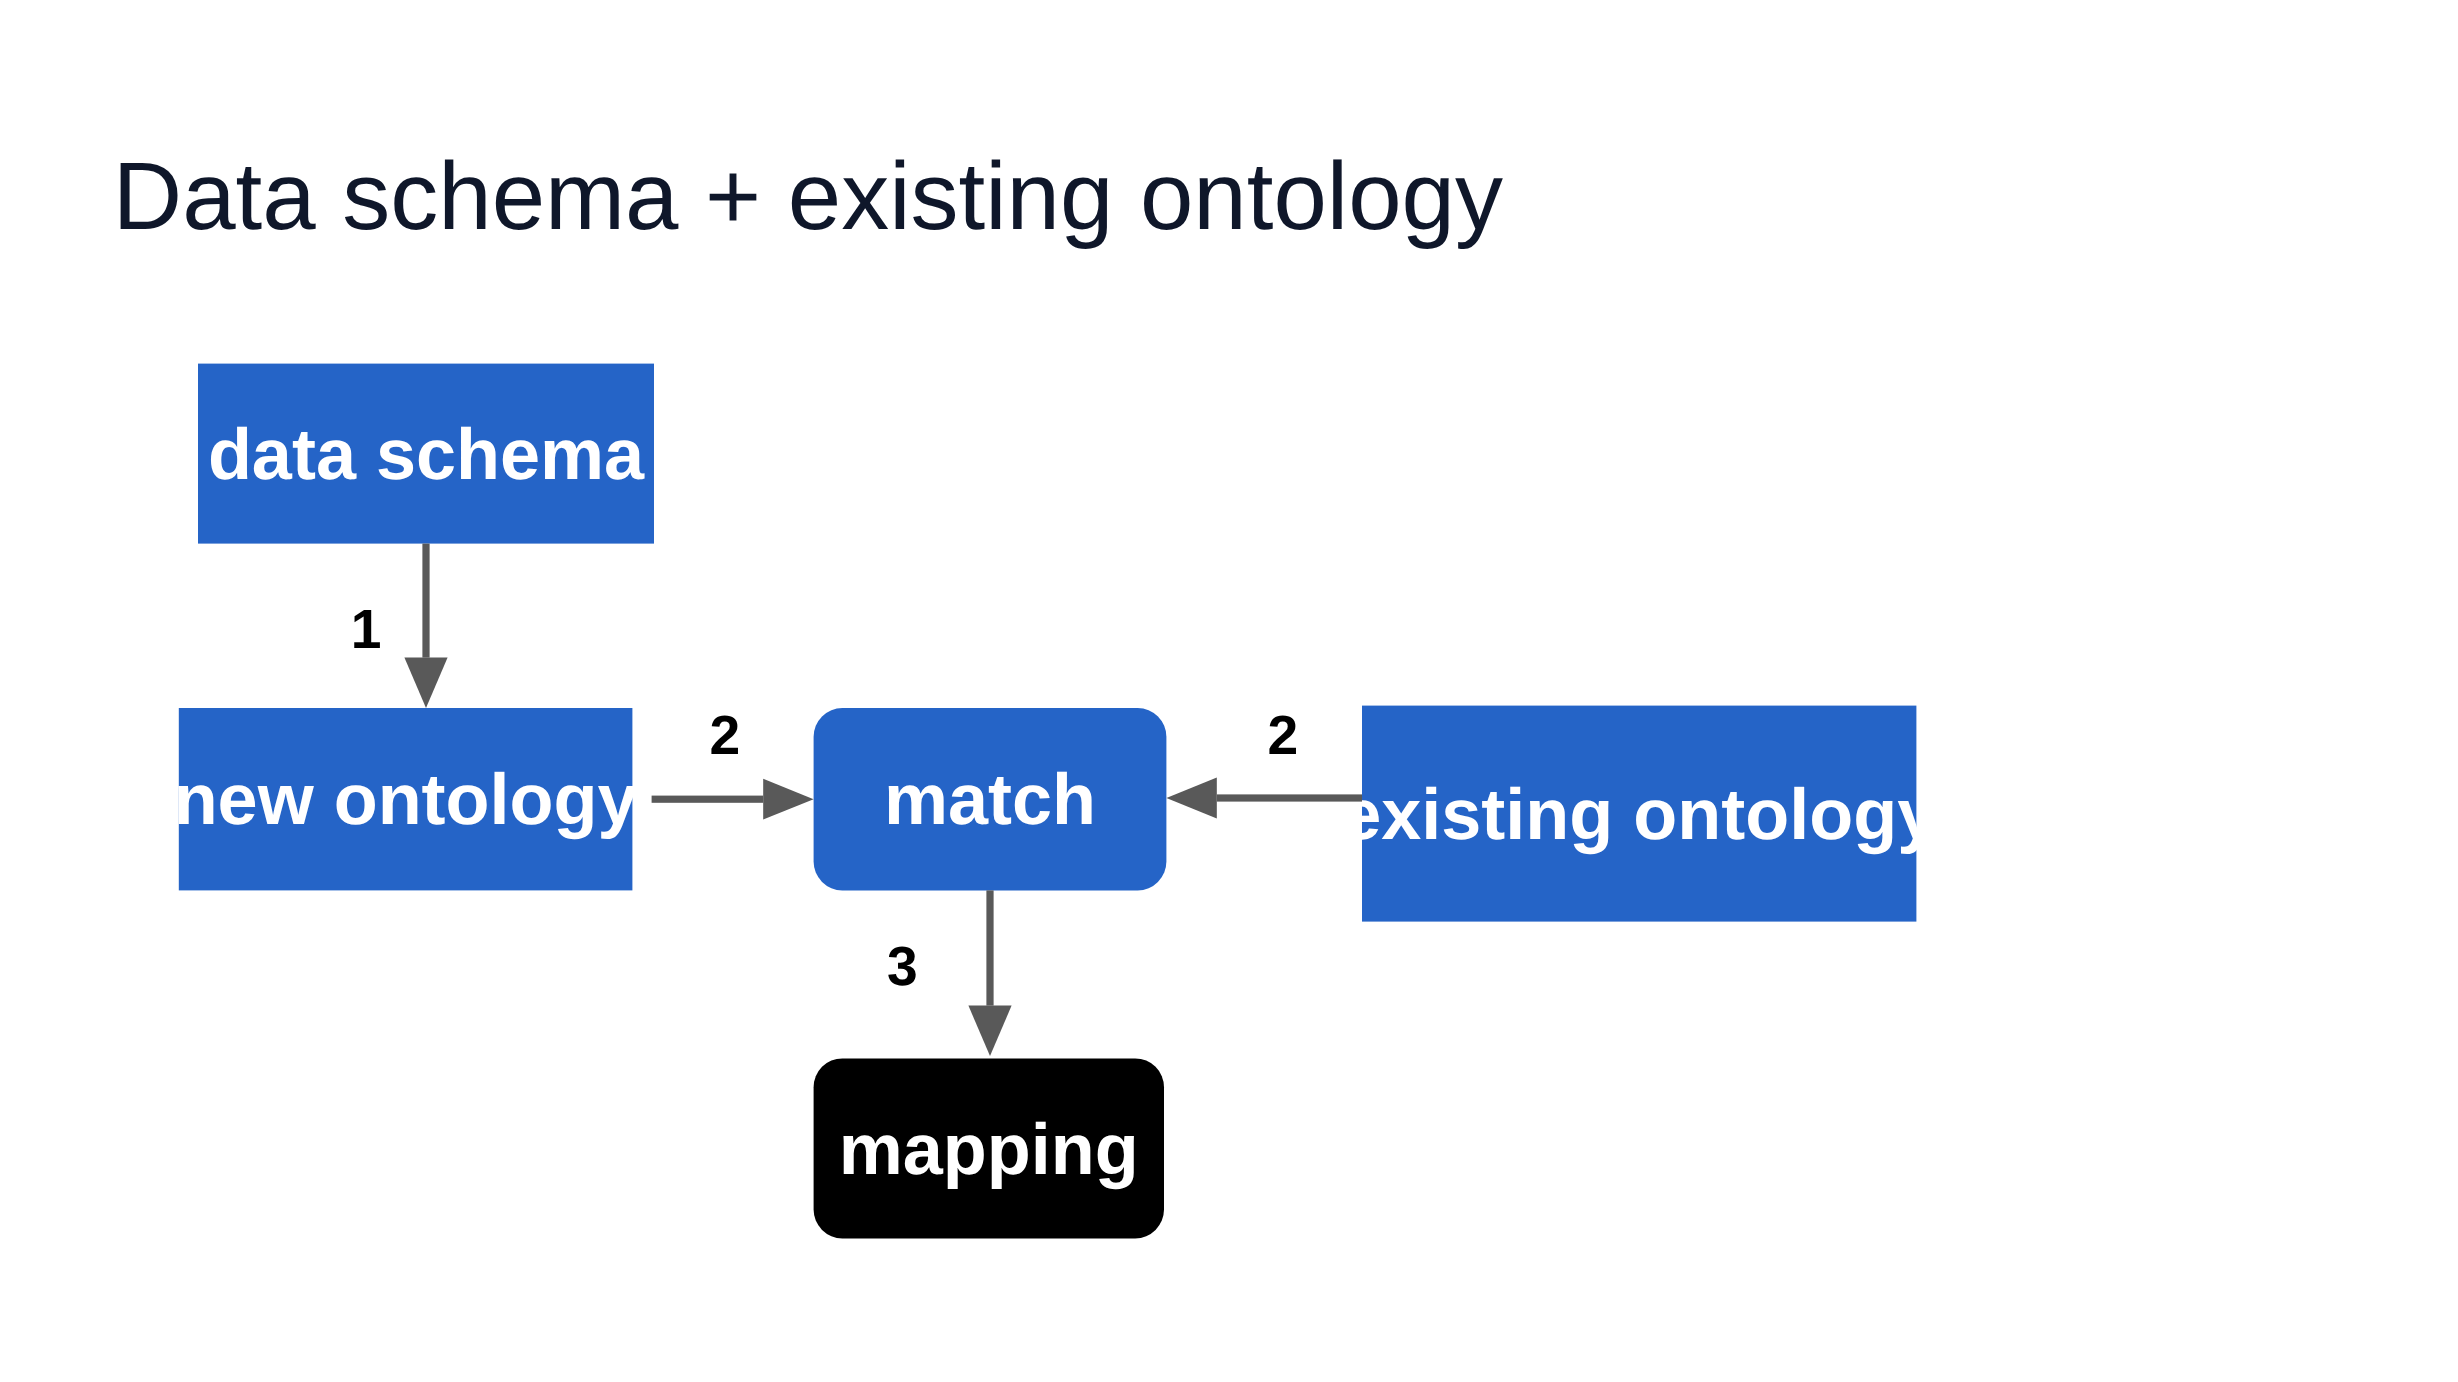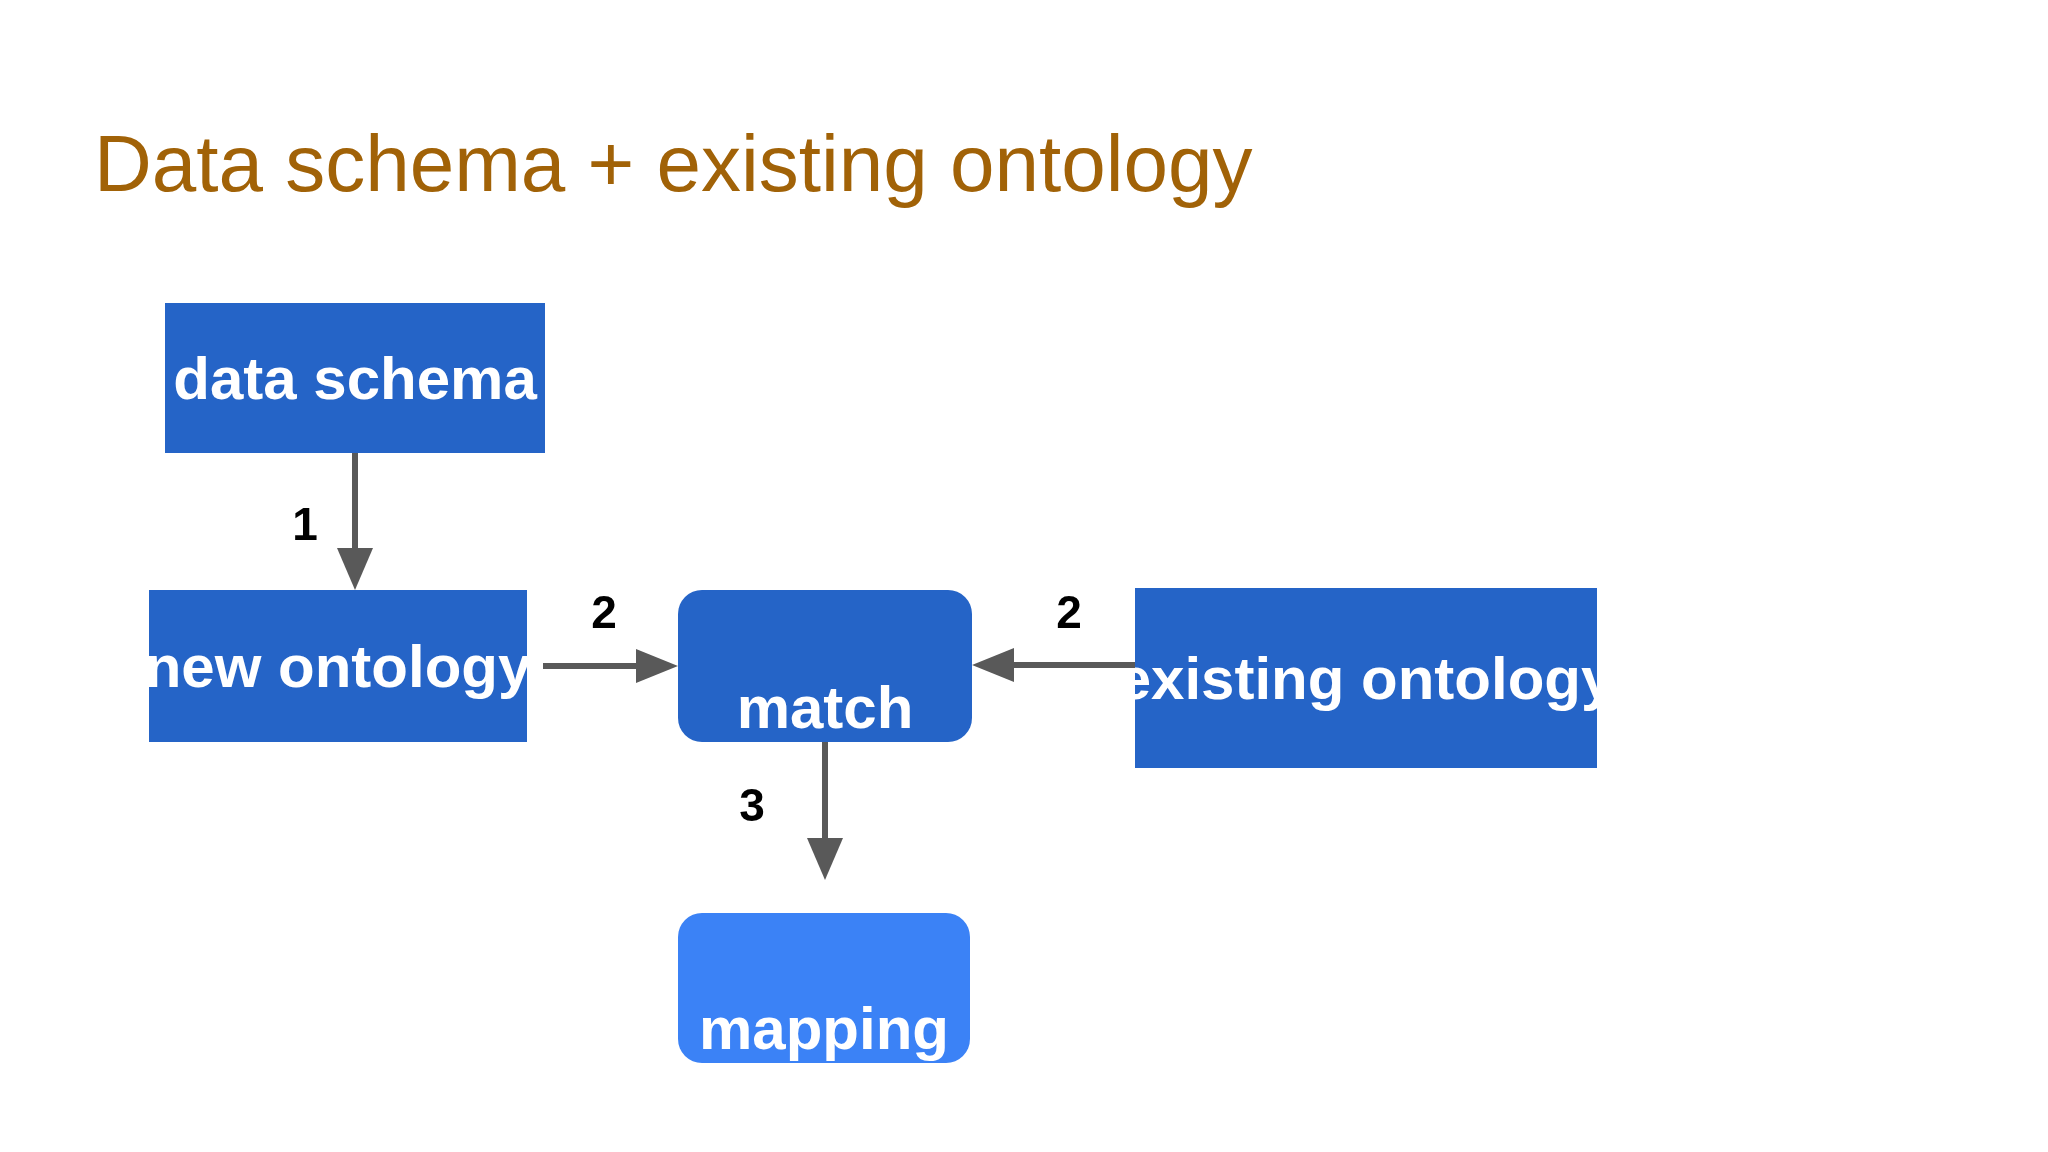--- a/index.html
+++ b/index.html
@@ -14,37 +14,37 @@
     background: #ffffff;
     overflow: hidden;
     font-family: "Liberation Sans", sans-serif;
   }
   .slide-title {
     position: absolute;
     left: 94px;
     top: 124px;
     font-size: 80px;
     font-weight: 400;
-    color: #a16207;
+    color: #0f172a;
     white-space: nowrap;
     line-height: 1;
   }
   .node {
     position: absolute;
     display: flex;
     align-items: center;
     justify-content: center;
     color: #ffffff;
     font-size: 60px;
     font-weight: 700;
     white-space: nowrap;
   }
   .node.blue { background: #2564c7; }
-  .node.teal { background: #3b82f6; margin-top: 31px; }
-  .node.rounded { border-radius: 24px; align-items: flex-end; }
+  .node.teal { background: #000000; }
+  .node.rounded { border-radius: 24px; }
   .node-data-schema      { left: 165px;  top: 303px; width: 380px; height: 150px; }
   .node-new-ontology     { left: 149px;  top: 590px; width: 378px; height: 152px; }
   .node-match            { left: 678px;  top: 590px; width: 294px; height: 152px; }
   .node-existing-ontology{ left: 1135px; top: 588px; width: 462px; height: 180px; }
   .node-mapping          { left: 678px;  top: 882px; width: 292px; height: 150px; }
 
   .stem {
     position: absolute;
     background: #595959;
   }

